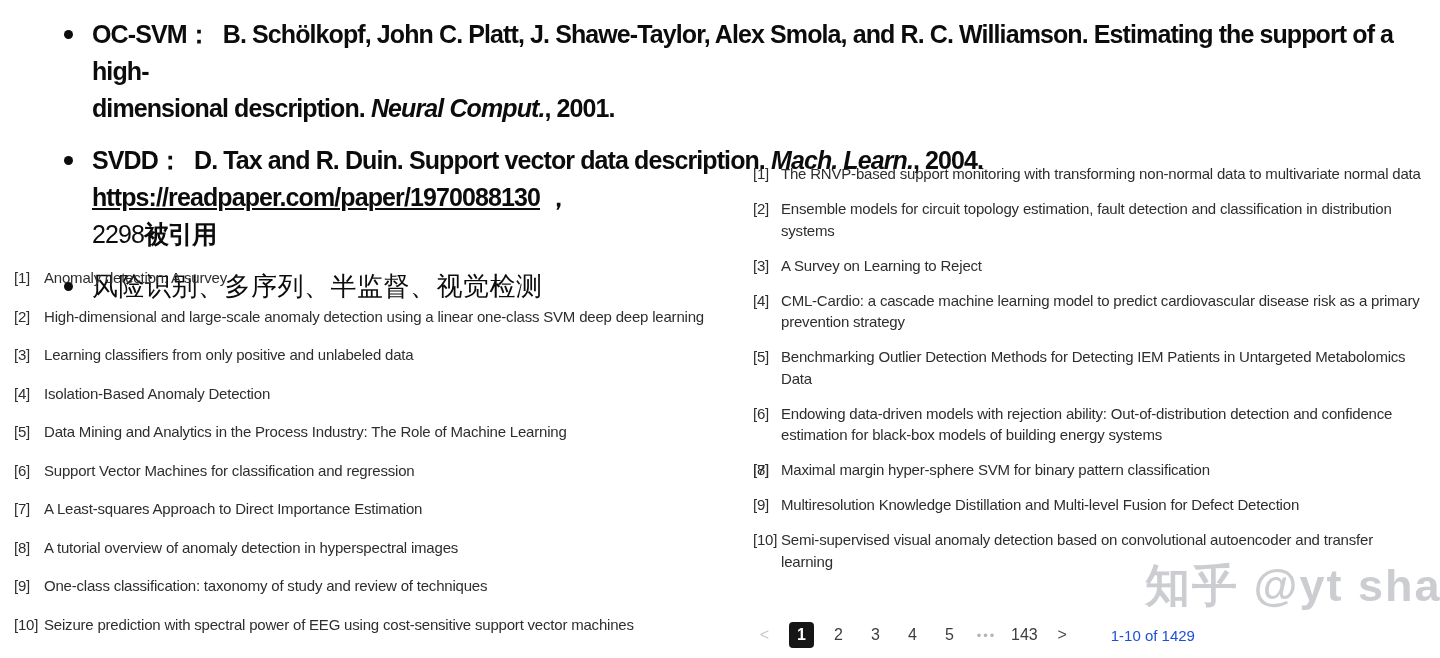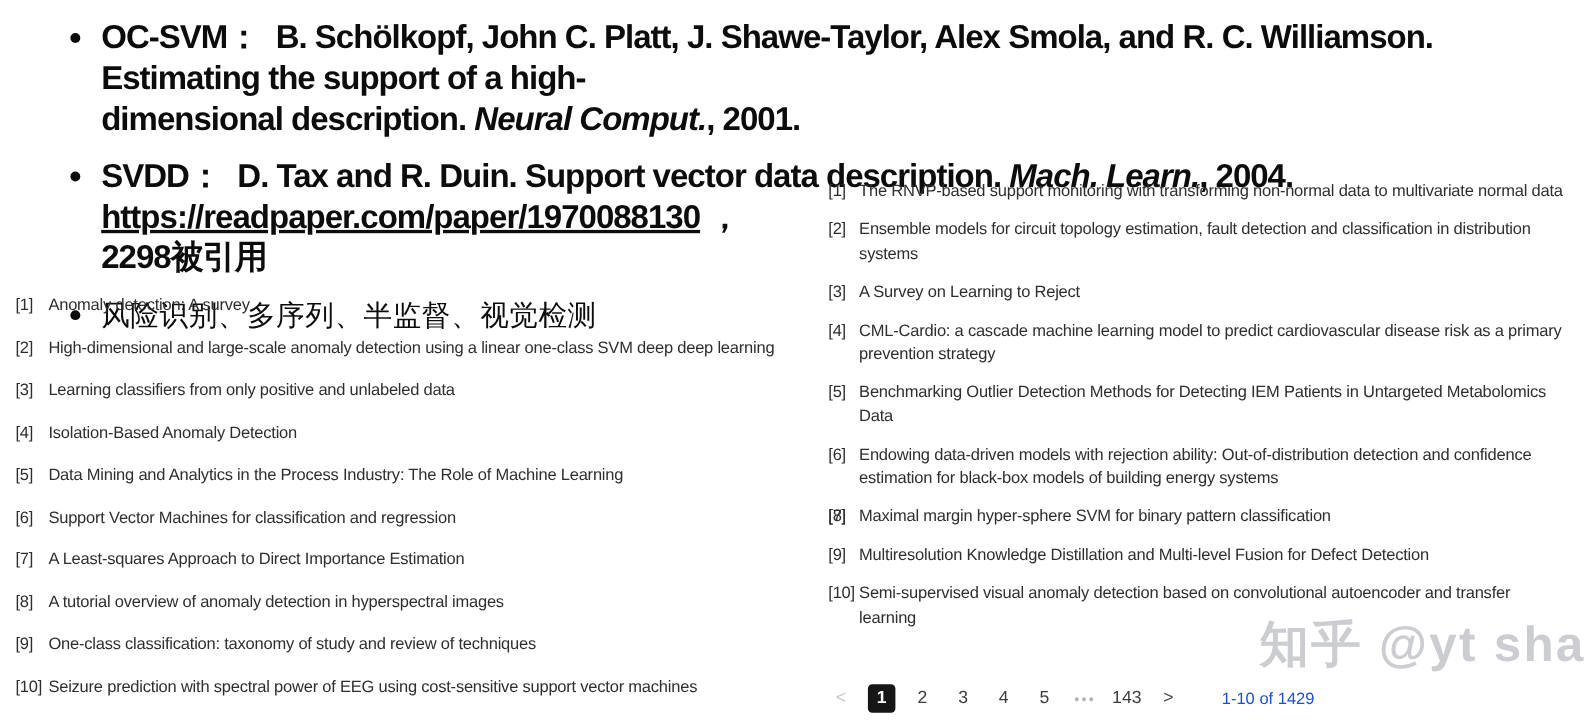--- a/index.html
+++ b/index.html
@@ -12,27 +12,27 @@
   }
 
   
   .slide { position:absolute; left:64px; top:16px; width:1352px; color:#0c0c0c; }
   .bullet { display:flex; margin-bottom:15px; }
   .bullet .dot {
     flex:0 0 9px; width:9px; height:9px; border-radius:50%;
     background:#0c0c0c; margin:14px 19px 0 0;
   }
   .btext {
-    font-size:30px; line-height:37px; font-weight:600;
+    font-size:25px; line-height:37px; font-weight:600;
     letter-spacing:-0.9px; white-space:pre-wrap;
   }
   .bullet3 .btext { font-weight:400; font-size:26px; letter-spacing:0.5px; }
   .it { font-style:italic;text-align:center; }
   .lnk { text-decoration:underline; color:inherit; cursor:pointer; }
-  .bb { font-weight:700; }
+  .bb { font-weight:400; }
 
   
   .refs { list-style:none; position:absolute; color:#2e2e2e; letter-spacing:-0.2px; }
   .refs-left  { left:14px;  top:268px; width:718px; font-size:15px; line-height:20px; }
   .refs-left  .ref-item { margin-bottom:18.5px; }
   .refs-right { left:753px; top:163px; width:674px; font-size:15px; line-height:21.5px; }
   .refs-right .ref-item { margin-bottom:13.5px; }
   .ref-item { position:relative; padding-left:30px; cursor:pointer; }
   .refs-right .ref-item { padding-left:28px; }
   .ref-num { position:absolute; left:0; top:0; }

